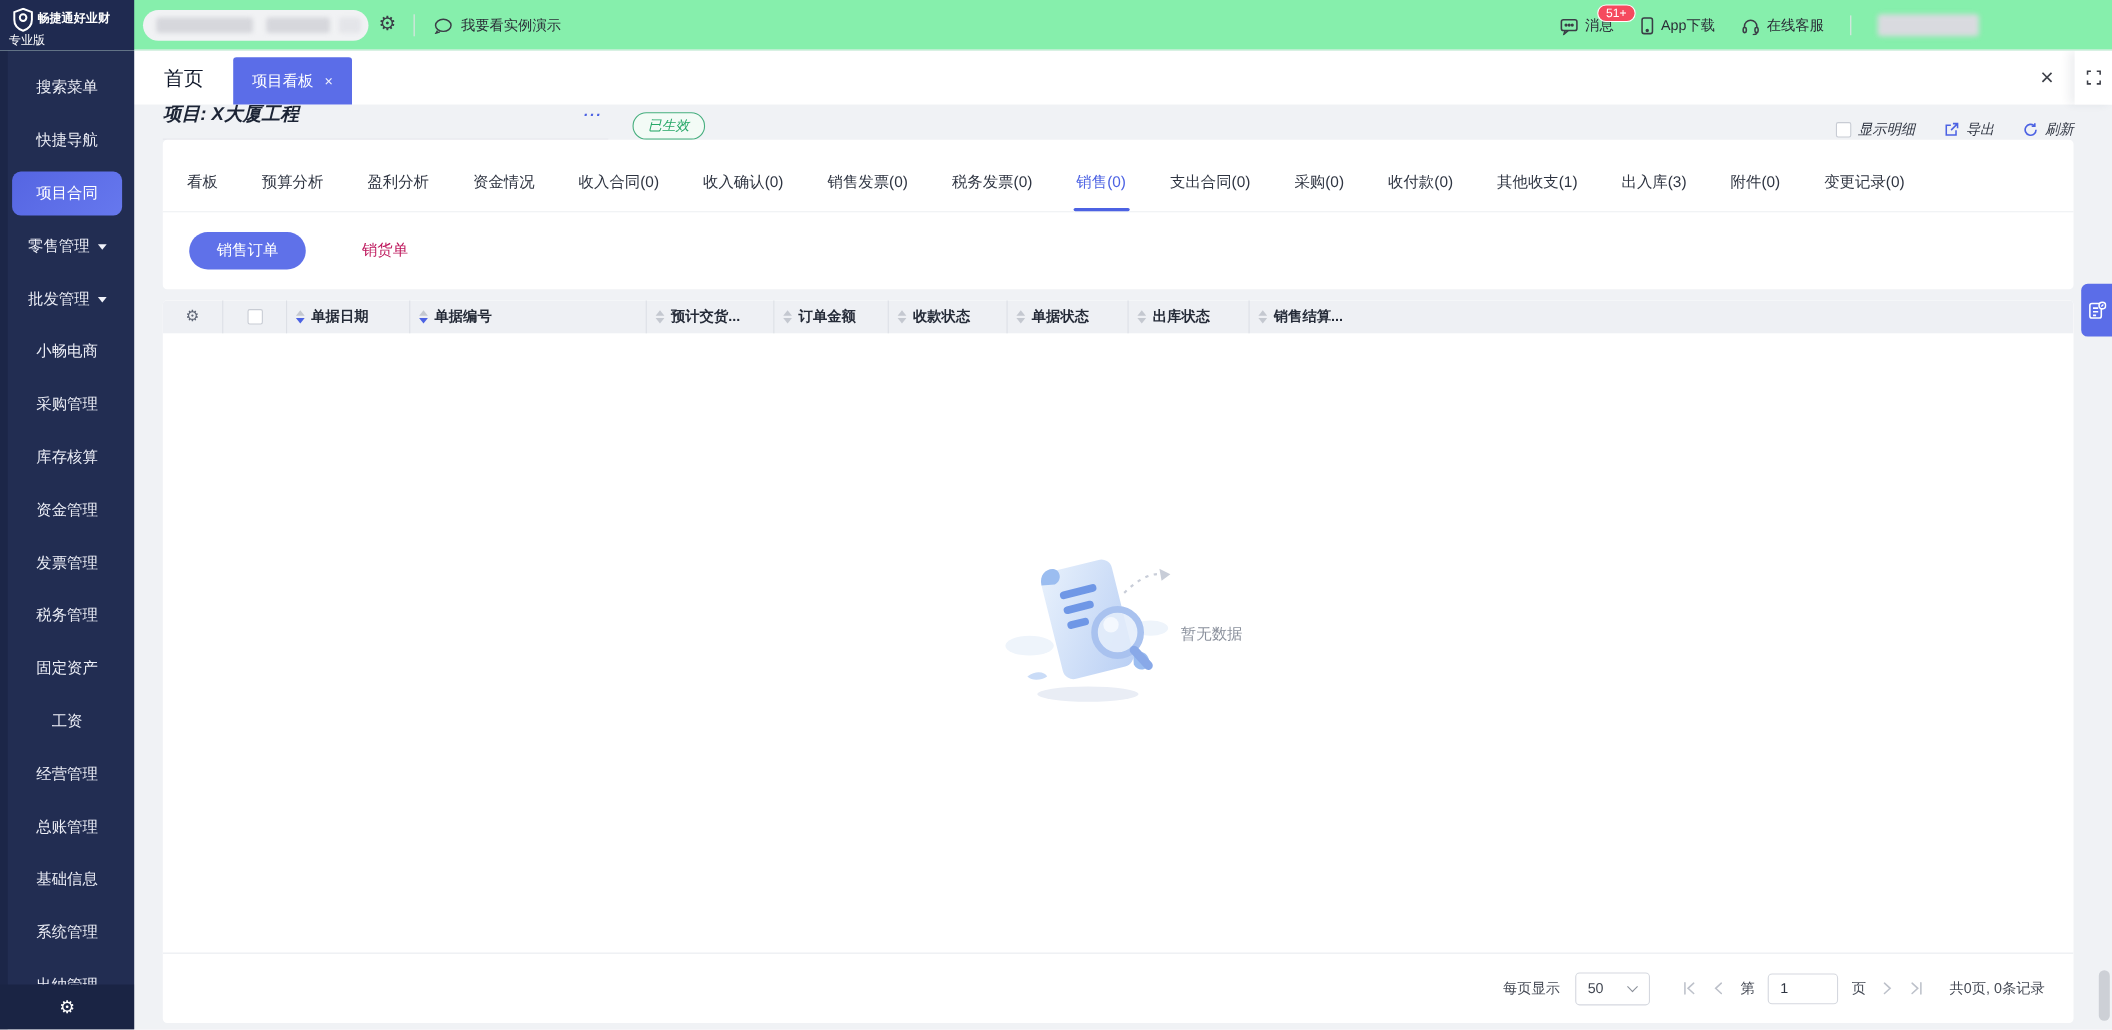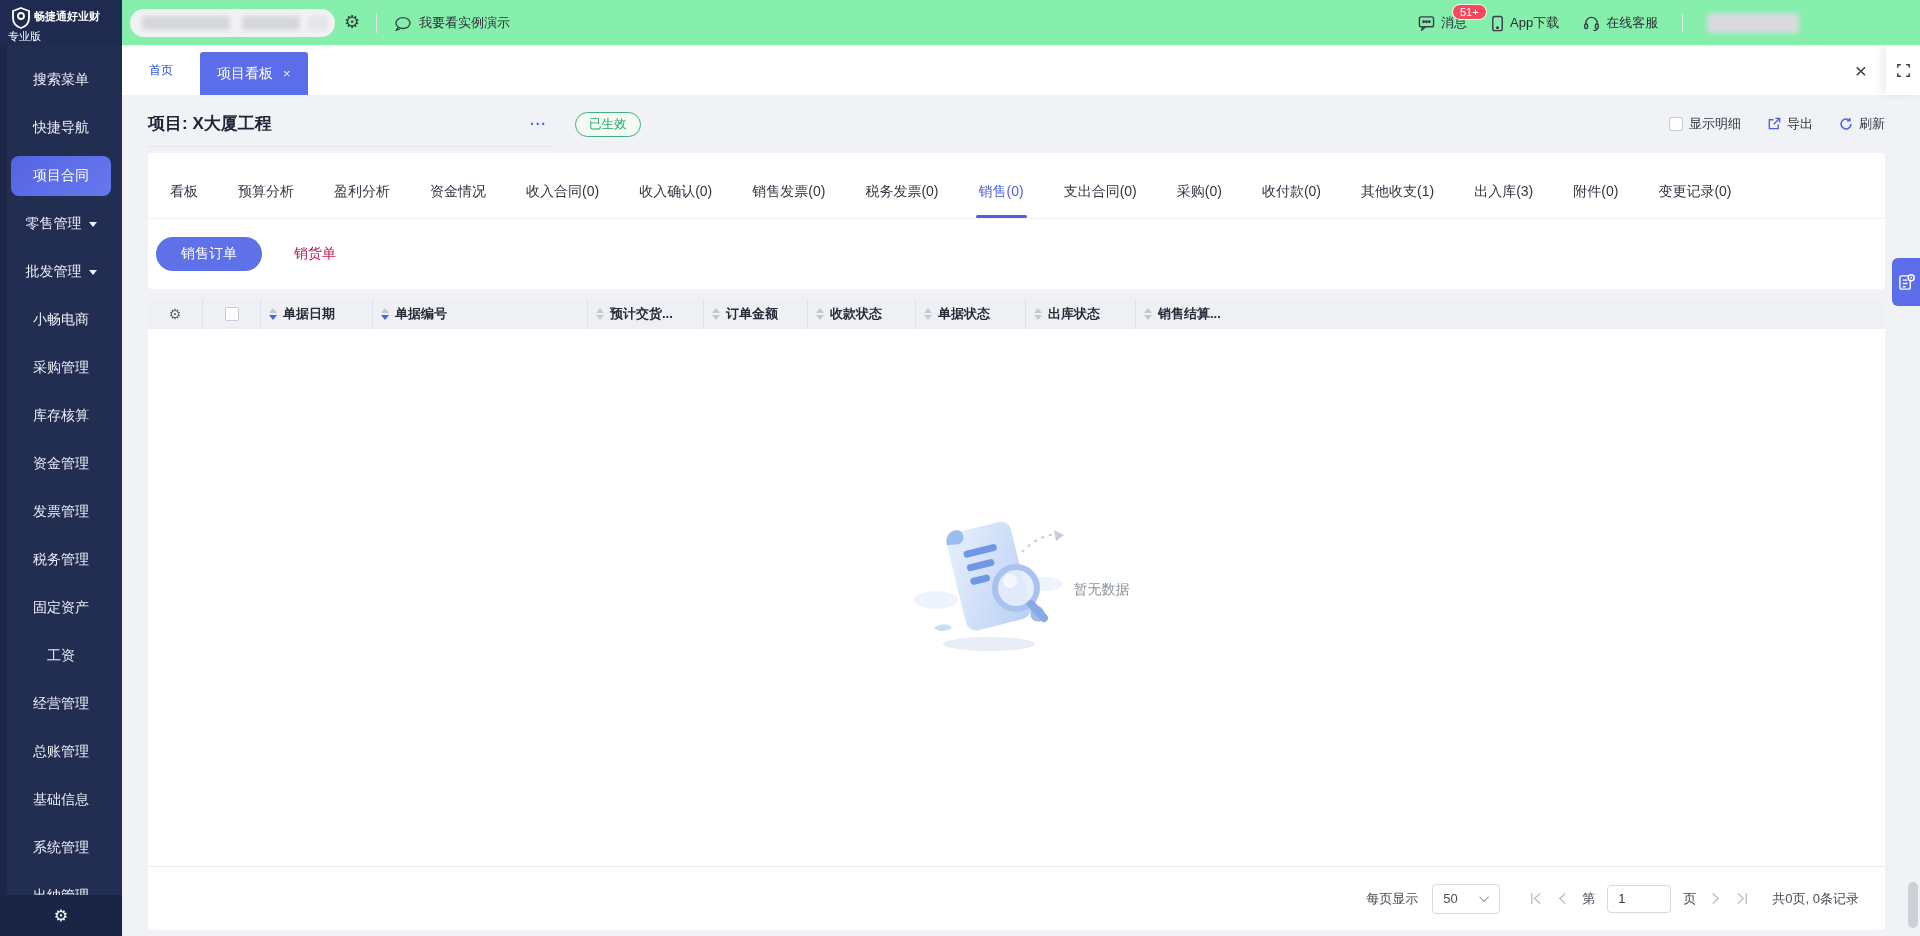--- a/index.html
+++ b/index.html
@@ -17,21 +17,21 @@
   .search-pill { position:absolute; left:130px; top:9px; width:205px; height:28px;
                  background:#f1f2f4; border-radius:14px; overflow:hidden; }
   .redact { background:#d6d7dc; border-radius:3px; filter:blur(2px); position:absolute; top:7px; height:14px; }
   .r1 { left:12px; width:88px; } .r2 { left:112px; width:58px; } .r3 { left:178px; width:20px; background:#e4e5e9; }
   .top-gear { position:absolute; left:344px; top:11px; font-size:18px; color:#3a3d46;
               font-family:"DejaVu Sans",sans-serif; cursor:pointer; }
   .top-div { position:absolute; left:376px; top:13px; width:1px; height:20px; background:#e3e4e8; }
   .demo-link { position:absolute; left:394px; top:0; height:46px; display:flex; align-items:center; gap:7px;
                font-size:13px; color:#2a2d36; cursor:pointer; }
   .top-right { position:absolute; left:1418px; top:0; height:46px; display:flex; align-items:center; gap:24px; }
-  .top-item { display:flex; align-items:center; gap:6px; font-size:13px; color:#2a2d36;
+  .top-item { display:flex; align-items:flex-end; gap:6px; font-size:13px; color:#2a2d36;
               position:relative; cursor:pointer; }
   .msg-badge { position:absolute; top:-10px; left:34px; background:#f54a5e; color:#fff; font-size:11px;
                padding:1px 7px; border-radius:9px; border:1px solid #fff; white-space:nowrap; }
   .user-div { width:1px; height:18px; background:#e3e4e8; }
   .user-redact { width:92px; height:20px; background:#d9dadf; border-radius:3px; filter:blur(2.5px); cursor:pointer; }
 
   
   .sidebar { position:absolute; top:46px; left:0; width:122px; bottom:0; background:#222d52;
              overflow:hidden; z-index:5; padding-top:10px; }
   .sidebar::before { content:""; position:absolute; left:0; top:0; bottom:0; width:7px; background:#1c2648; }
@@ -41,52 +41,52 @@
                       background:linear-gradient(135deg,#5565e2,#6678ee); color:#fff; }
   .caret { width:0; height:0; border-left:4px solid transparent; border-right:4px solid transparent;
            border-top:5px solid #f0f2fa; margin-left:7px; }
   .gearbar { position:absolute; left:0; right:0; bottom:0; height:41px; background:#1a2444;
              display:flex; align-items:center; justify-content:center; color:#fff; font-size:16px;
              font-family:"DejaVu Sans",sans-serif; cursor:pointer; z-index:2; }
 
   
   .tabstrip { position:absolute; left:122px; top:46px; right:0; height:49px; background:#fff;
               display:flex; align-items:flex-end; z-index:4; }
-  .wtab-home { height:49px; display:flex; align-items:center; padding:0 27px; font-size:12px;
-               color:#1d4ed8; cursor:pointer; }
+  .wtab-home { height:49px; display:flex; align-items:center; padding:0 27px; font-size:18px;
+               color:#0f172a; cursor:pointer; }
   .wtab-active { height:43px; background:#5b6de8; color:#fff; border-radius:3px 3px 0 0;
                  display:flex; align-items:center; padding:0 17px; gap:10px; font-size:14px; cursor:pointer; }
   .wtab-close { font-size:13px; opacity:.9; cursor:pointer; }
   .strip-actions { margin-left:auto; display:flex; align-items:stretch; height:49px; }
   .close-btn { display:flex; align-items:center; padding:0 19px; font-size:21px; color:#3c3f48; cursor:pointer; }
   .fs-card { width:34px; display:flex; align-items:center; justify-content:center; background:#fff;
              box-shadow:-5px 0 8px rgba(40,50,80,.08); cursor:pointer; }
 
   
   .content { position:absolute; left:122px; top:95px; right:0; bottom:0; background:#f0f2f5;
              padding:0 35px 0 26px; display:flex; flex-direction:column; }
-  .page-head { height:58px; flex:none; display:flex; align-items:center; }
+  .page-head { height:32px; flex:none; display:flex; align-items:flex-end;font-style:italic; }
   .title-wrap { width:405px; height:46px; border-bottom:1px solid #e4e6eb; display:flex; align-items:center; }
   .proj-title { font-size:17px; font-weight:bold; color:#1c2435; }
   .more-dots { margin-left:auto; color:#4c62e3; font-weight:bold; letter-spacing:1px; padding-right:6px;
                cursor:pointer; font-size:14px; }
   .status-badge { margin-left:22px; border:1px solid #46ae7e; color:#27a868; background:#f3fbf6;
                   border-radius:13px; padding:3px 13px; font-size:12.5px; }
   .head-actions { margin-left:auto; display:flex; align-items:center; gap:26px; font-size:13px; color:#2f3542; }
   .act { display:flex; align-items:center; gap:6px; cursor:pointer; }
   .chk { width:14px; height:14px; border:1px solid #c8ccd4; border-radius:2px; background:#fff; cursor:pointer; }
 
   .card { background:#fff; border-radius:4px; }
   .mtabs { display:flex; align-items:flex-end; gap:40px; padding:0 22px; height:66px;
            border-bottom:1px solid #eef0f3; font-size:14px; color:#2f3542; }
   .mtab { padding-bottom:17px; white-space:nowrap; position:relative; cursor:pointer; }
   .mtab.active { color:#4c62e3; }
   .mtab.active::after { content:""; position:absolute; left:-3px; right:-3px; bottom:0; height:3px;
                         background:#4c62e3; border-radius:2px; }
-  .subtabs { height:70px; display:flex; align-items:center; padding:0 8px; gap:8px; font-size:14px;font-family:Liberation Mono, monospace; }
+  .subtabs { height:70px; display:flex; align-items:center; padding:0 24px; gap:27px; font-size:14px;font-family:Liberation Mono, monospace; }
   .pill-tab { height:34px; padding:0 25px; border-radius:17px; background:#5f71e9; color:#fff;
               display:flex; align-items:center; cursor:pointer; }
   .plain-tab { padding:0 24px; color:#be185d; cursor:pointer; }
   .gap { height:10px; flex:none; }
 
   .card2 { flex:1; display:flex; flex-direction:column; margin-bottom:6px; overflow:hidden; }
   .thead { height:30px; flex:none; display:flex; background:#eef0f4; font-size:13px; color:#252b38;
            font-weight:bold; }
   .th { height:100%; display:flex; align-items:center; border-right:1px solid #dde0e6; padding:0 8px;
         cursor:pointer; overflow:hidden; white-space:nowrap; }

